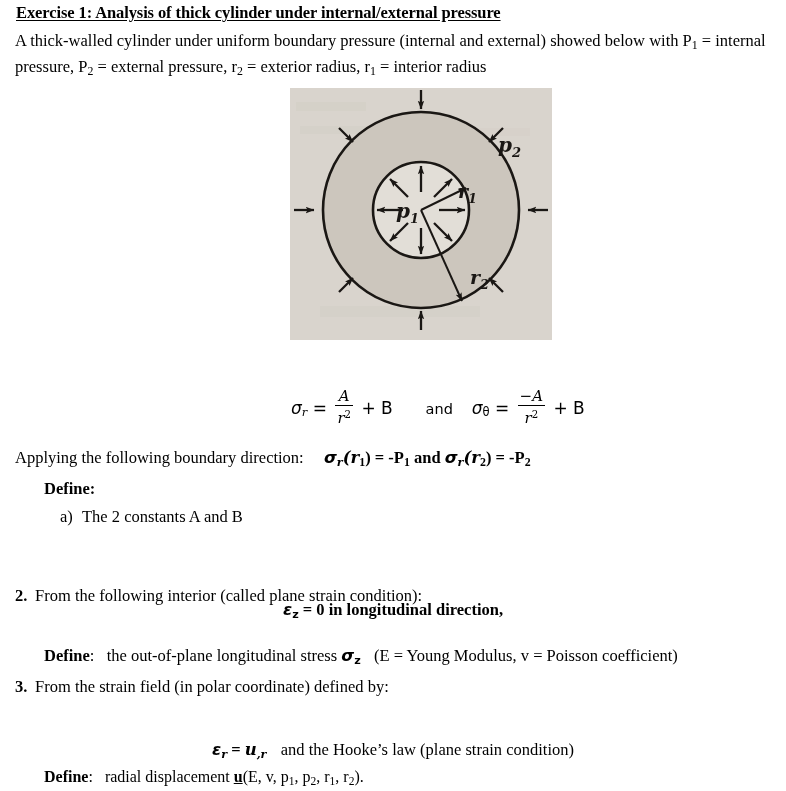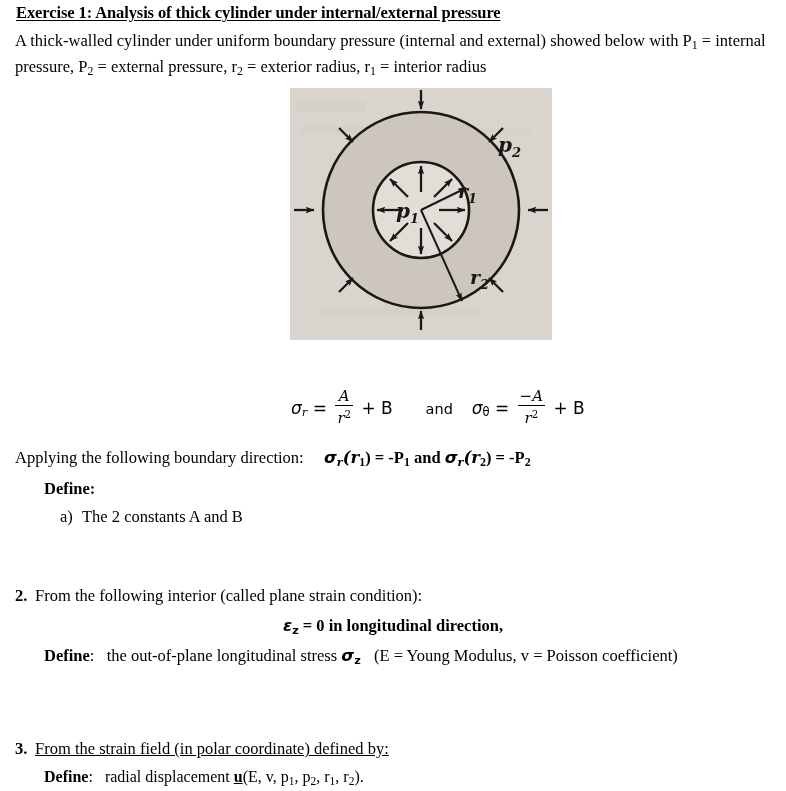--- a/index.html
+++ b/index.html
@@ -282,36 +282,41 @@
   <div class="sublist" style="left:60px; top:506px;">
     <div>
       <span class="lbl">a)</span><span>The 2 constants A and B</span>
     </div>
   </div>
 
   <div class="numitem" style="left:15px; top:585px;">
     <span class="num">2.</span><span>From the following interior (called plane strain condition):</span>
   </div>
 
-  <div class="centerline" style="top:616px; font-weight:bold;">
+  <div class="centerline" style="top:600px; font-weight:bold;">
     <span class="sig" style="font-weight:bold">ε</span><span class="sigsub-up" style="font-weight:bold">z</span><span> = 0 in longitudinal direction,</span>
   </div>
 
   <div style="position:absolute; left:44px; top:646px; font-size:16.5px;">
     <span class="define-label">Define</span><span>:</span>
     <span style="display:inline-block;width:4px;"></span>
     <span>the out-of-plane longitudinal stress </span><span class="sig" style="font-weight:bold">σ</span><span class="sigsub-up" style="font-weight:bold">z</span>
     <span style="display:inline-block;width:5px;"></span>
     <span>(E = Young Modulus, v = Poisson coefficient)</span>
   </div>
 
-  <div class="numitem" style="left:15px; top:738px;text-decoration:underline;">
+  <div class="numitem" style="left:15px; top:676px;">
     <span class="num">3.</span><span>From the strain field (in polar coordinate) defined by:</span>
   </div>
 
+  <div class="centerline" style="top:740px;">
+    <span class="sig" style="font-weight:bold">ε</span><span class="sigsub" style="font-weight:bold">r</span><span style="font-weight:bold"> = </span><span class="mvar" style="font-weight:bold">u</span><span class="sigsub" style="font-weight:bold">,r</span>
+    <span style="display:inline-block;width:6px;"></span>
+    <span>and the Hooke’s law (plane strain condition)</span>
+  </div>
 
   <div style="position:absolute; left:44px; top:768px; font-size:16px;">
     <span class="define-label">Define</span><span>:</span>
     <span style="display:inline-block;width:4px;"></span>
     <span>radial displacement </span><span class="u-under">u</span><span>(E, v, p</span><sub class="tn">1</sub><span>, p</span><sub class="tn">2</sub><span>, r</span><sub class="tn">1</sub><span>, r</span><sub class="tn">2</sub><span>).</span>
   </div>
 
 </div>
 
 </body></html>

